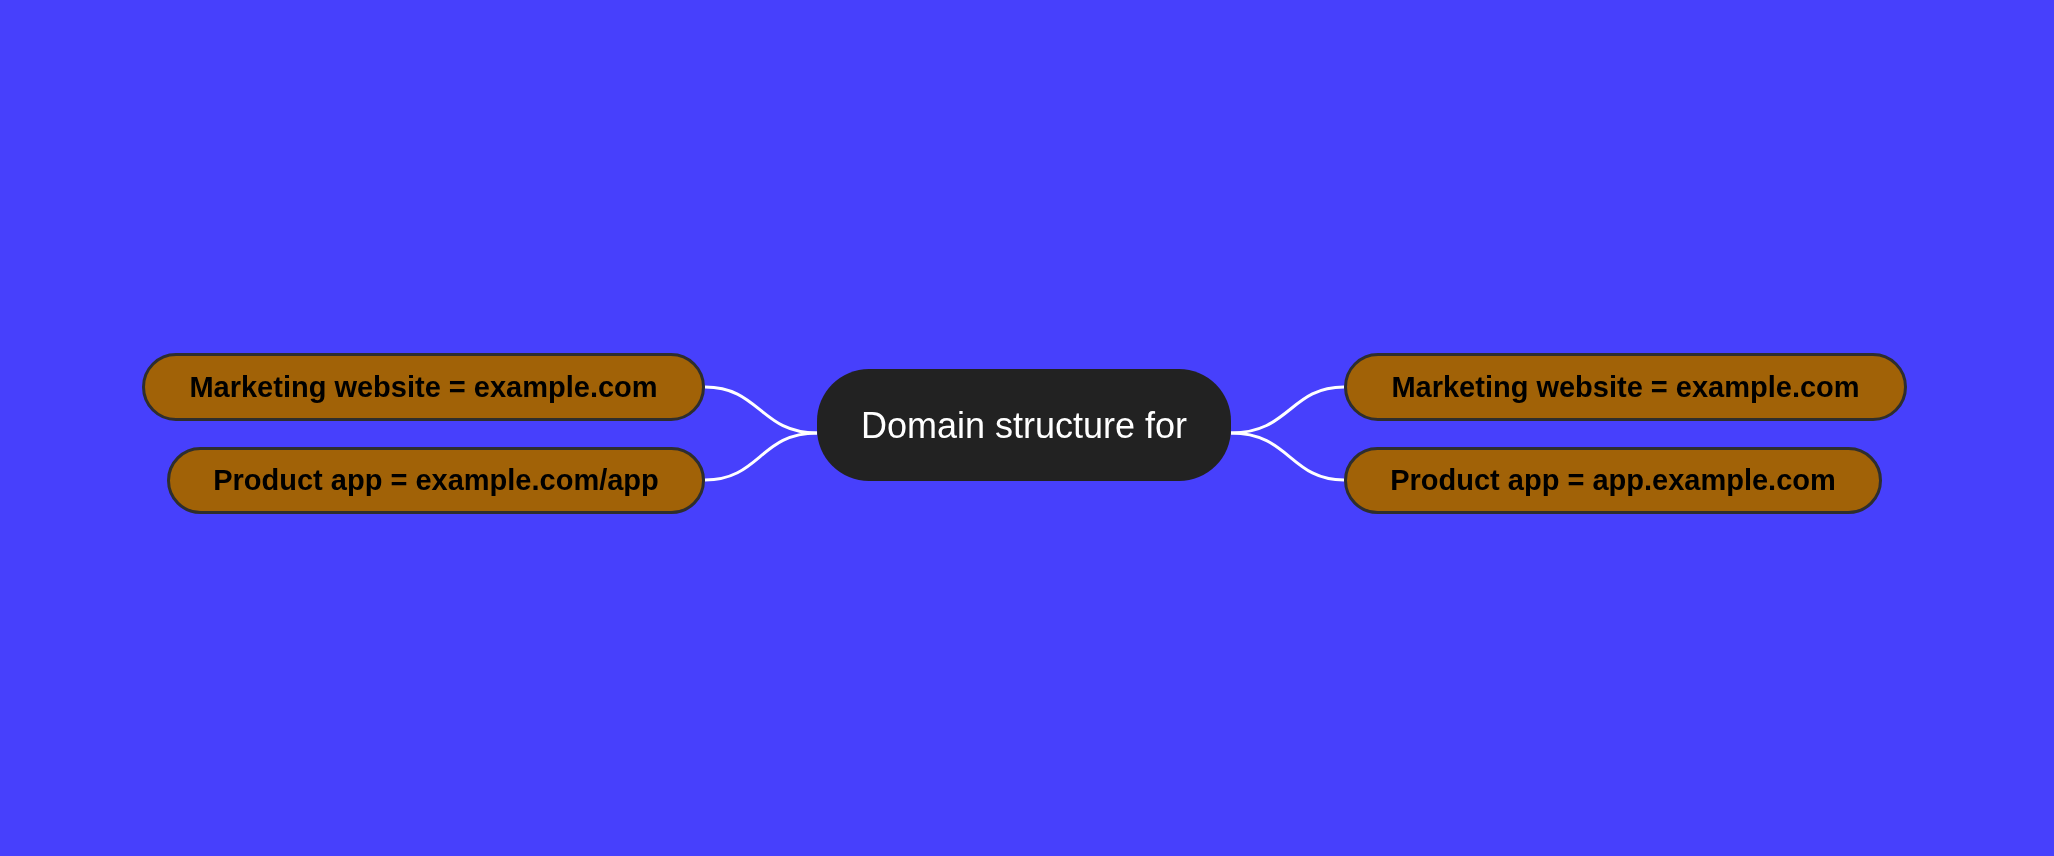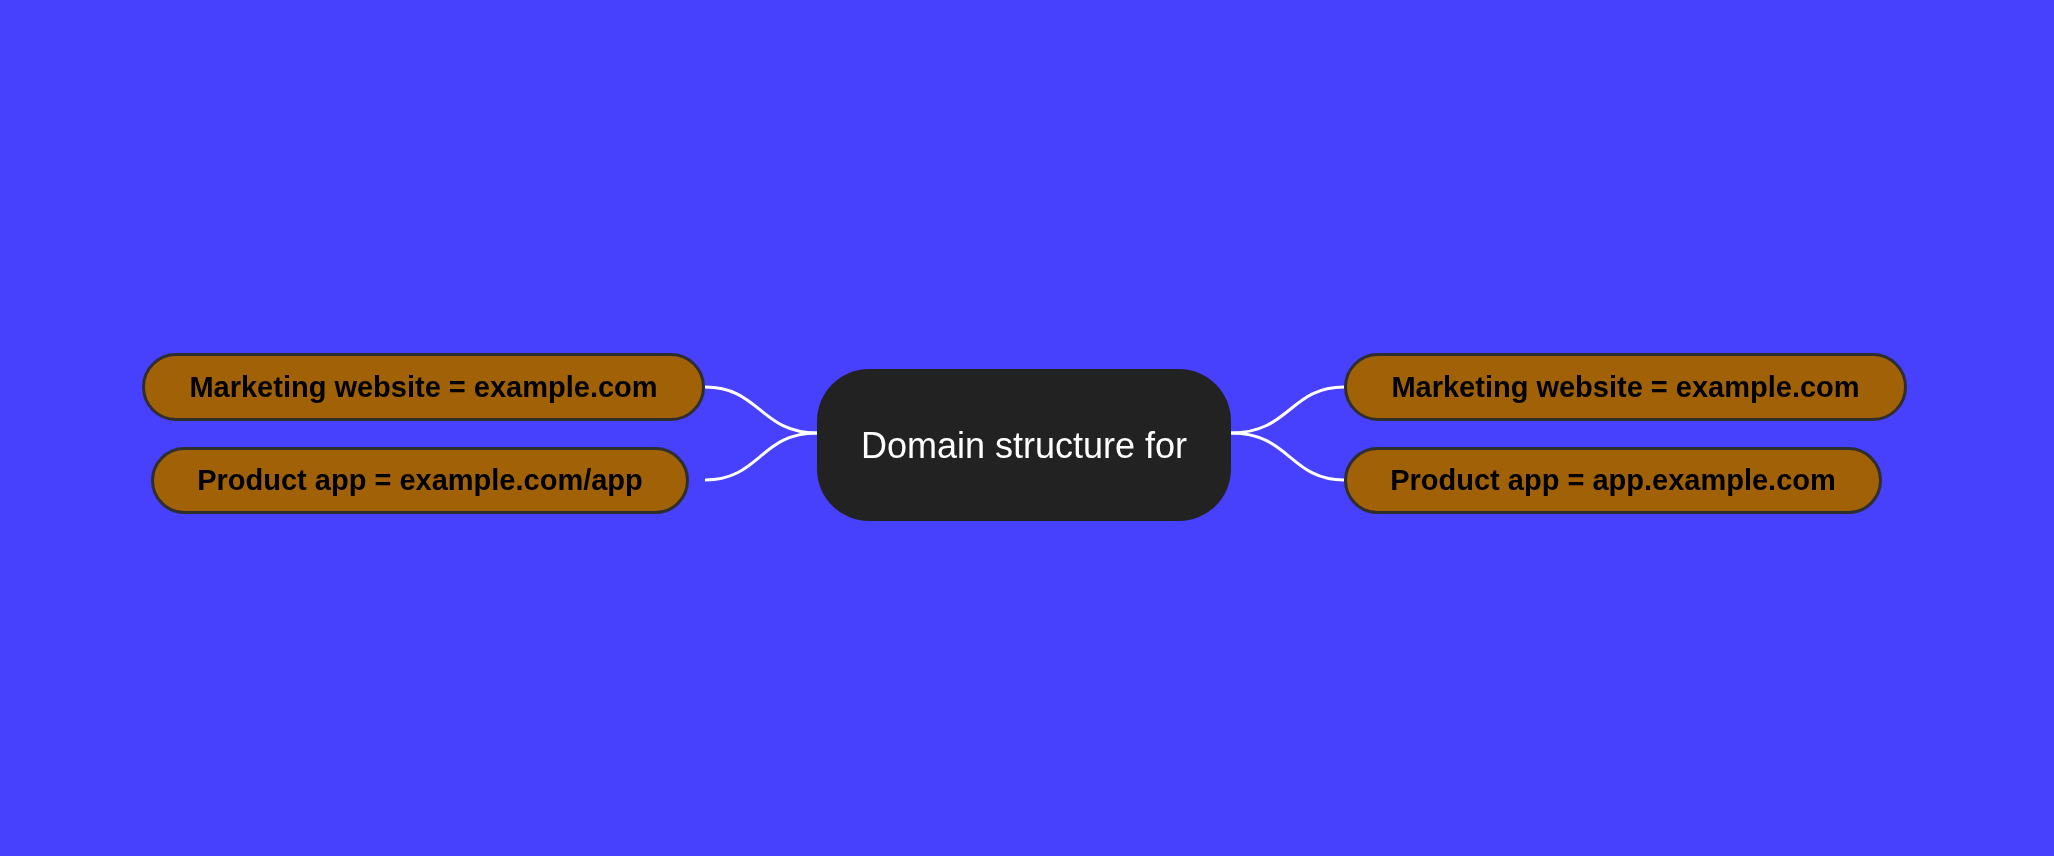--- a/index.html
+++ b/index.html
@@ -34,25 +34,25 @@
     <path d="M705 480 C760 480, 760 433, 817 433"></path>
     <path d="M1231 433 C1290 433, 1290 387, 1344 387"></path>
     <path d="M1231 433 C1290 433, 1290 480, 1344 480"></path>
   </g>
 </svg>
 
 <div class="node leaf" style="left:142px; top:353px; width:563px;">
   <span>Marketing website = example.com</span>
 </div>
 
-<div class="node leaf" style="left:151px; top:447px; width:538px; height:67px;">
+<div class="node leaf" style="left:167px; top:447px; width:538px; height:67px;">
   <span>Product app = example.com/app</span>
 </div>
 
-<div class="node center" style="left:817px; top:369px; width:414px; height:152px; flex-direction:column;">
+<div class="node center" style="left:817px; top:369px; width:414px; height:112px; flex-direction:column;">
   <span>Domain structure for</span>
 </div>
 
 <div class="node leaf" style="left:1344px; top:353px; width:563px;">
   <span>Marketing website = example.com</span>
 </div>
 
 <div class="node leaf" style="left:1344px; top:447px; width:538px; height:67px;">
   <span>Product app = app.example.com</span>
 </div>

